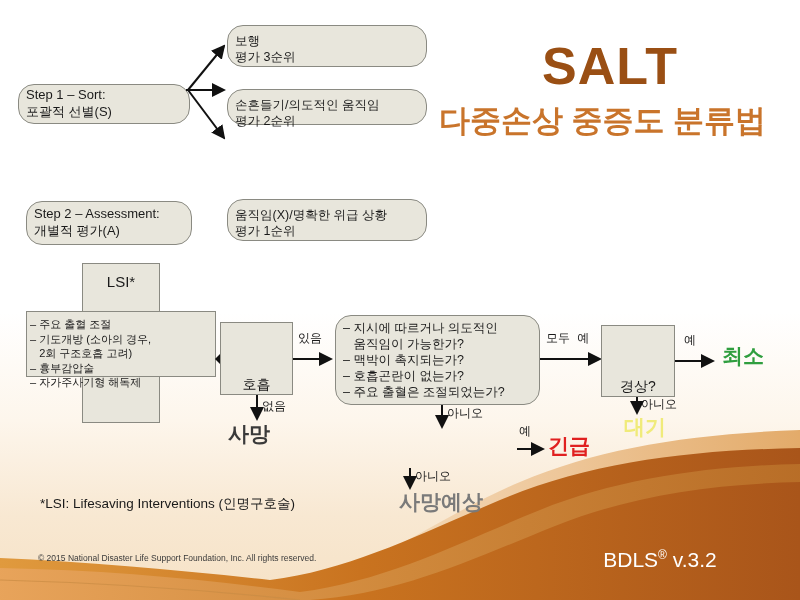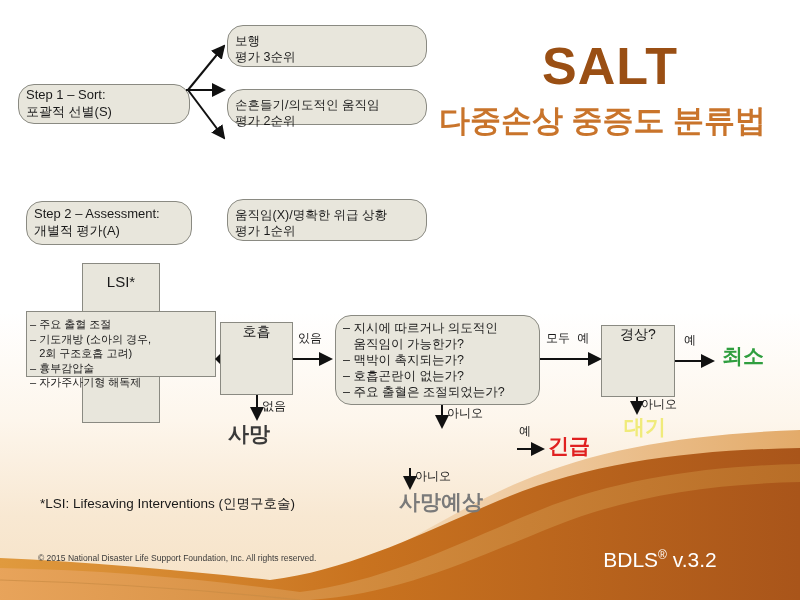--- a/index.html
+++ b/index.html
@@ -16,21 +16,21 @@
   #waves{position:absolute;left:0;top:430px;width:800px;height:170px;}
 
   
   .box{
     position:absolute;box-sizing:border-box;
     background:#e8e6dc;border:1px solid #8a8a82;
     color:#1a1a1a;line-height:1.28;
   }
   .box .ln{display:block;white-space:pre;}
   .pad{padding:7px 7px;border-radius:16px;}
-  .ctr{display:flex;align-items:flex-start;justify-content:center;text-align:center;}
+  .ctr{display:flex;align-items:flex-end;justify-content:center;text-align:center;}
 
   
   #lsi-cross{
     position:absolute;left:26px;top:263px;width:190px;height:160px;
   }
   #lsi-cross .arm{
     position:absolute;background:#e8e6dc;border:1px solid #8a8a82;box-sizing:border-box;
   }
   #lsi-vert{left:56px;top:0;width:78px;height:160px;}
   #lsi-horz{left:0;top:48px;width:190px;height:66px;}

